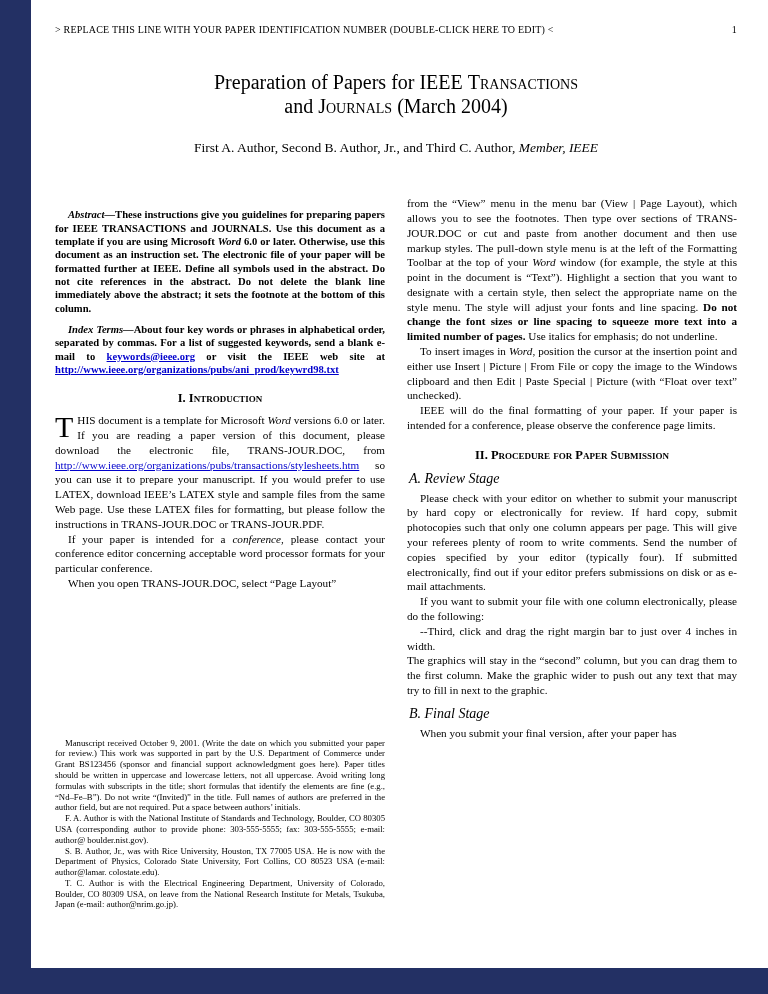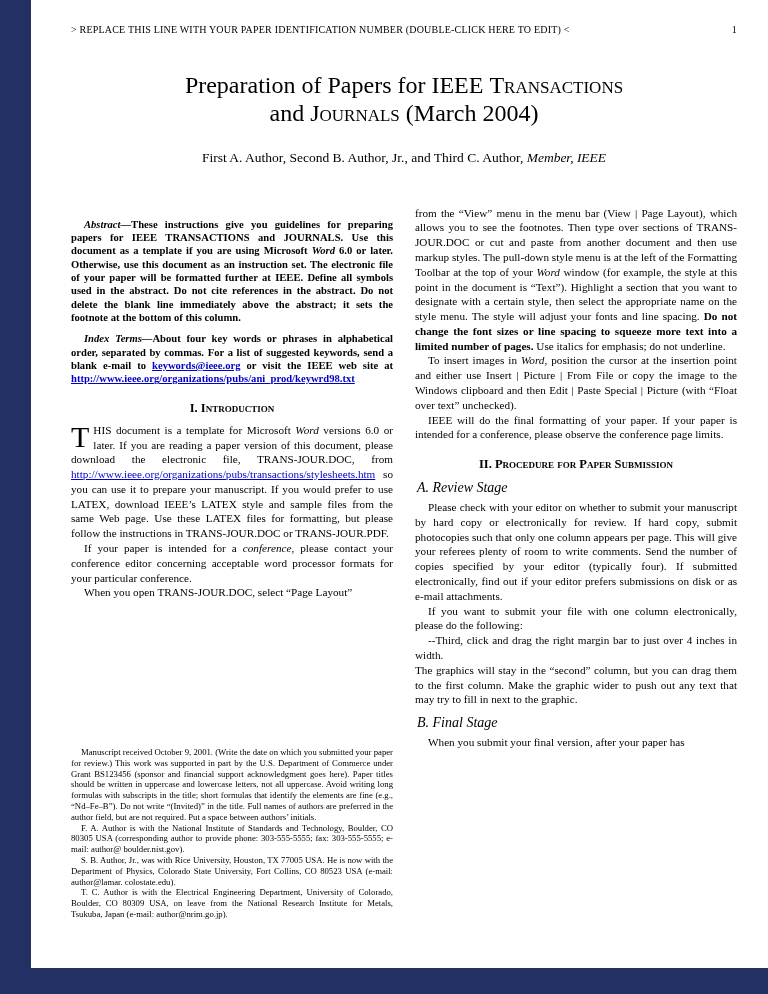--- a/index.html
+++ b/index.html
@@ -1,21 +1,21 @@
 <!DOCTYPE html>
 <html><head>
 <meta charset="utf-8">
 <style>
   * { margin: 0; padding: 0; box-sizing: border-box; }
   html,body { width: 768px; }
   body { font-family: "Liberation Serif", serif; color: #000; }
   .frame { position: relative; width: 768px; height: 994px; background: #233064; overflow: hidden; }
-  .page { position: absolute; left: 31px; top: 0; width: 737px; height: 968px; background: #ffffff; padding: 24px 31px 0 40px; overflow: hidden; }
+  .page { position: absolute; left: 31px; top: 0; width: 737px; height: 968px; background: #ffffff; padding: 24px 31px 0 24px; overflow: hidden; }
   .header-row { display: flex; justify-content: space-between; align-items: baseline; font-size: 10px; letter-spacing: .2px; }
-  .title { text-align: center; margin-top: 36px; font-size: 24px; line-height: 1.18; font-weight: normal; }
+  .title { text-align: center; margin-top: 36px; font-size: 20px; line-height: 1.18; font-weight: normal; }
   .sc { font-variant: small-caps; }
   .byline { text-align: center; margin-top: 22px; font-size: 13.5px; }
   .membership { font-style: italic; }
   .columns { display: flex; gap: 22px; margin-top: 40px; height: 720px; }
   .col { flex: 1; min-width: 0; }
   .col-left { display: flex; flex-direction: column; }
   p.body { font-size: 11.2px; line-height: 1.32; text-align: justify; }
   p.indent { text-indent: 13px; }
   .abstract { margin-top: 12px; }
   .abstract, .terms { font-weight: bold; font-size: 10.6px; line-height: 1.26; text-align: justify; text-indent: 13px; }

